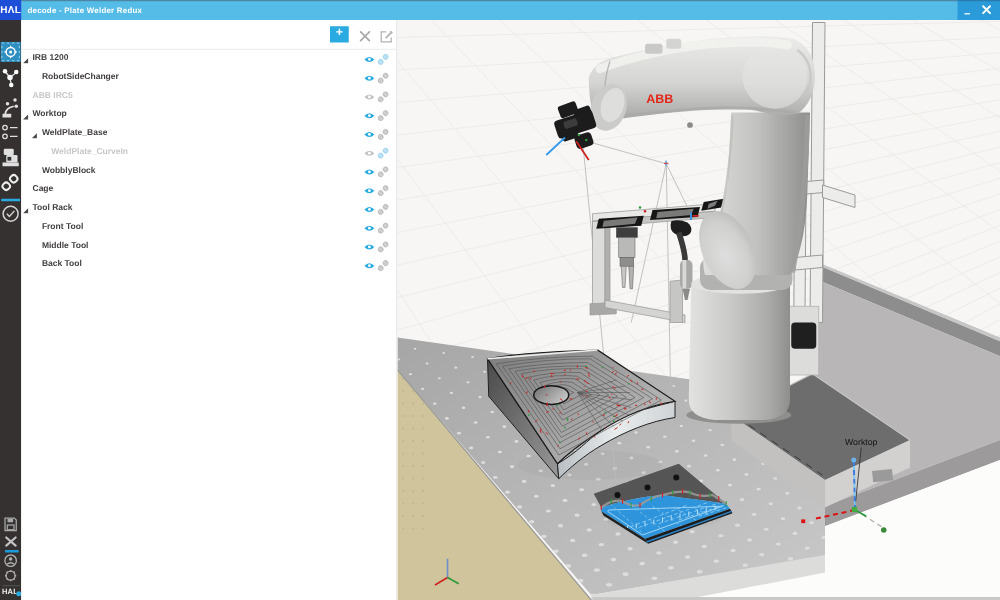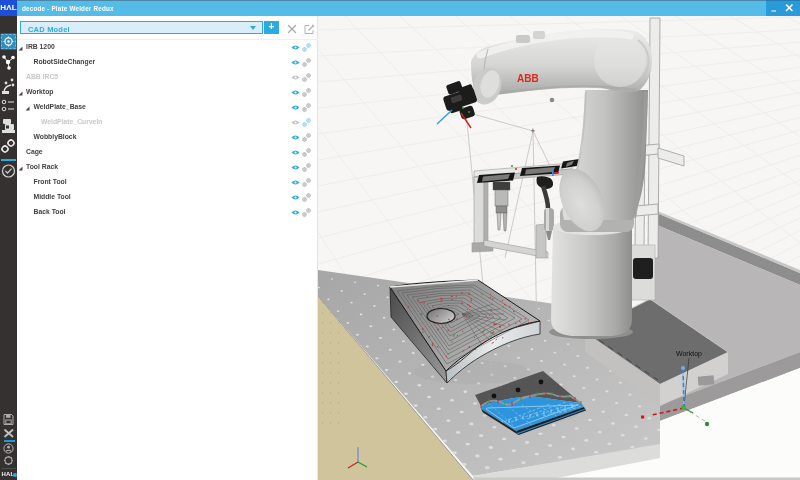--- a/index.html
+++ b/index.html
@@ -120,24 +120,20 @@
         <line x1="10.7" y1="7.7" x2="11.7" y2="8.7"></line>
         <line x1="11.7" y1="2.3" x2="10.7" y2="3.3"></line>
         <line x1="6.3" y1="7.7" x2="5.3" y2="8.7"></line>
       </g>
     </svg>
 <div style="position:absolute;left:2px;top:452px;width:14px;border-top:1px solid #4d4d4d"></div>
 <div style="position:absolute;left:1.5px;top:455px;font-size:6px;font-weight:bold;color:#f2f2f2;letter-spacing:0.2px">HAL</div>
 <div style="position:absolute;left:13px;top:456.5px;width:4px;height:4px;border-radius:2px;background:#29abe2"></div>
 </div>
 <div class="panel">
-<div class="dropdown">
-      <div class="ddtext">CAD Model</div>
-      <div class="caret"></div>
-    </div>
 <div style="position:absolute;left:0;top:22.5px;width:301px;border-top:1px solid #f0efef"></div>
 <div class="plus">+</div>
 <svg class="xicon" viewBox="0 0 10 10">
       <g stroke="#a9a9a9" stroke-width="1.4" stroke-linecap="round">
         <line x1="1.5" y1="1.5" x2="8.5" y2="8.5"></line>
         <line x1="8.5" y1="1.5" x2="1.5" y2="8.5"></line>
       </g>
     </svg>
 <svg class="edicon" viewBox="0 0 11 11">
       <g stroke="#b2b2b2" stroke-width="1" fill="none">

